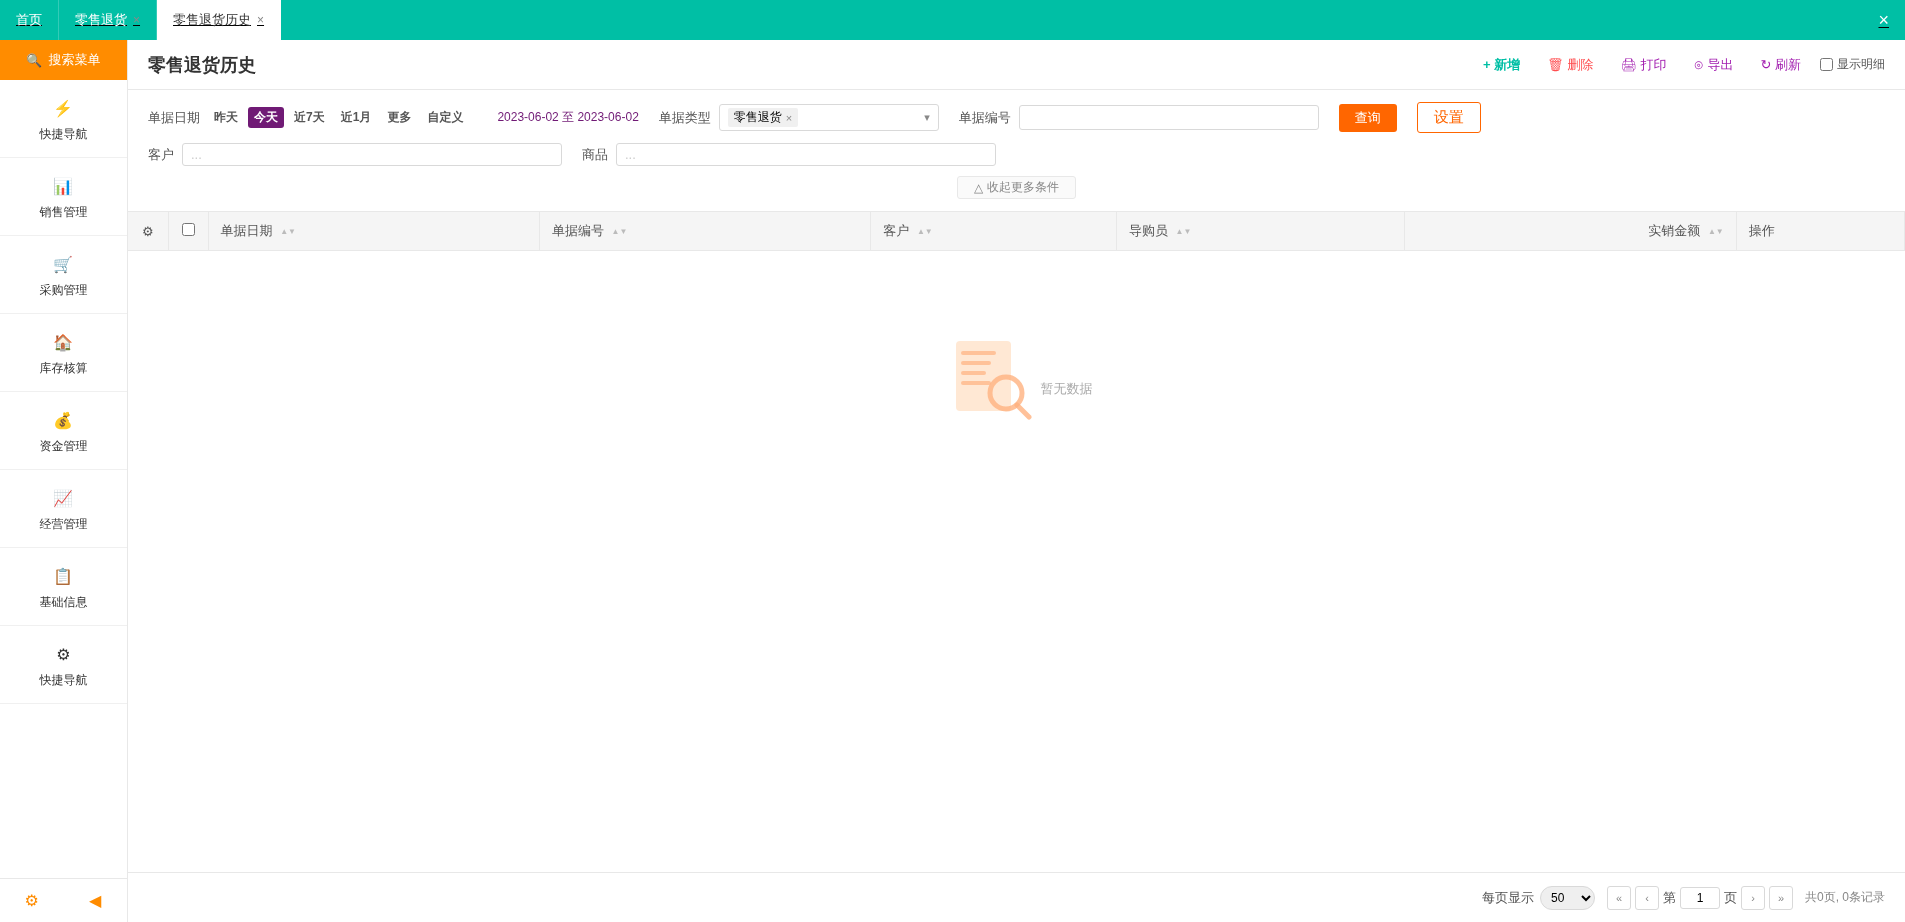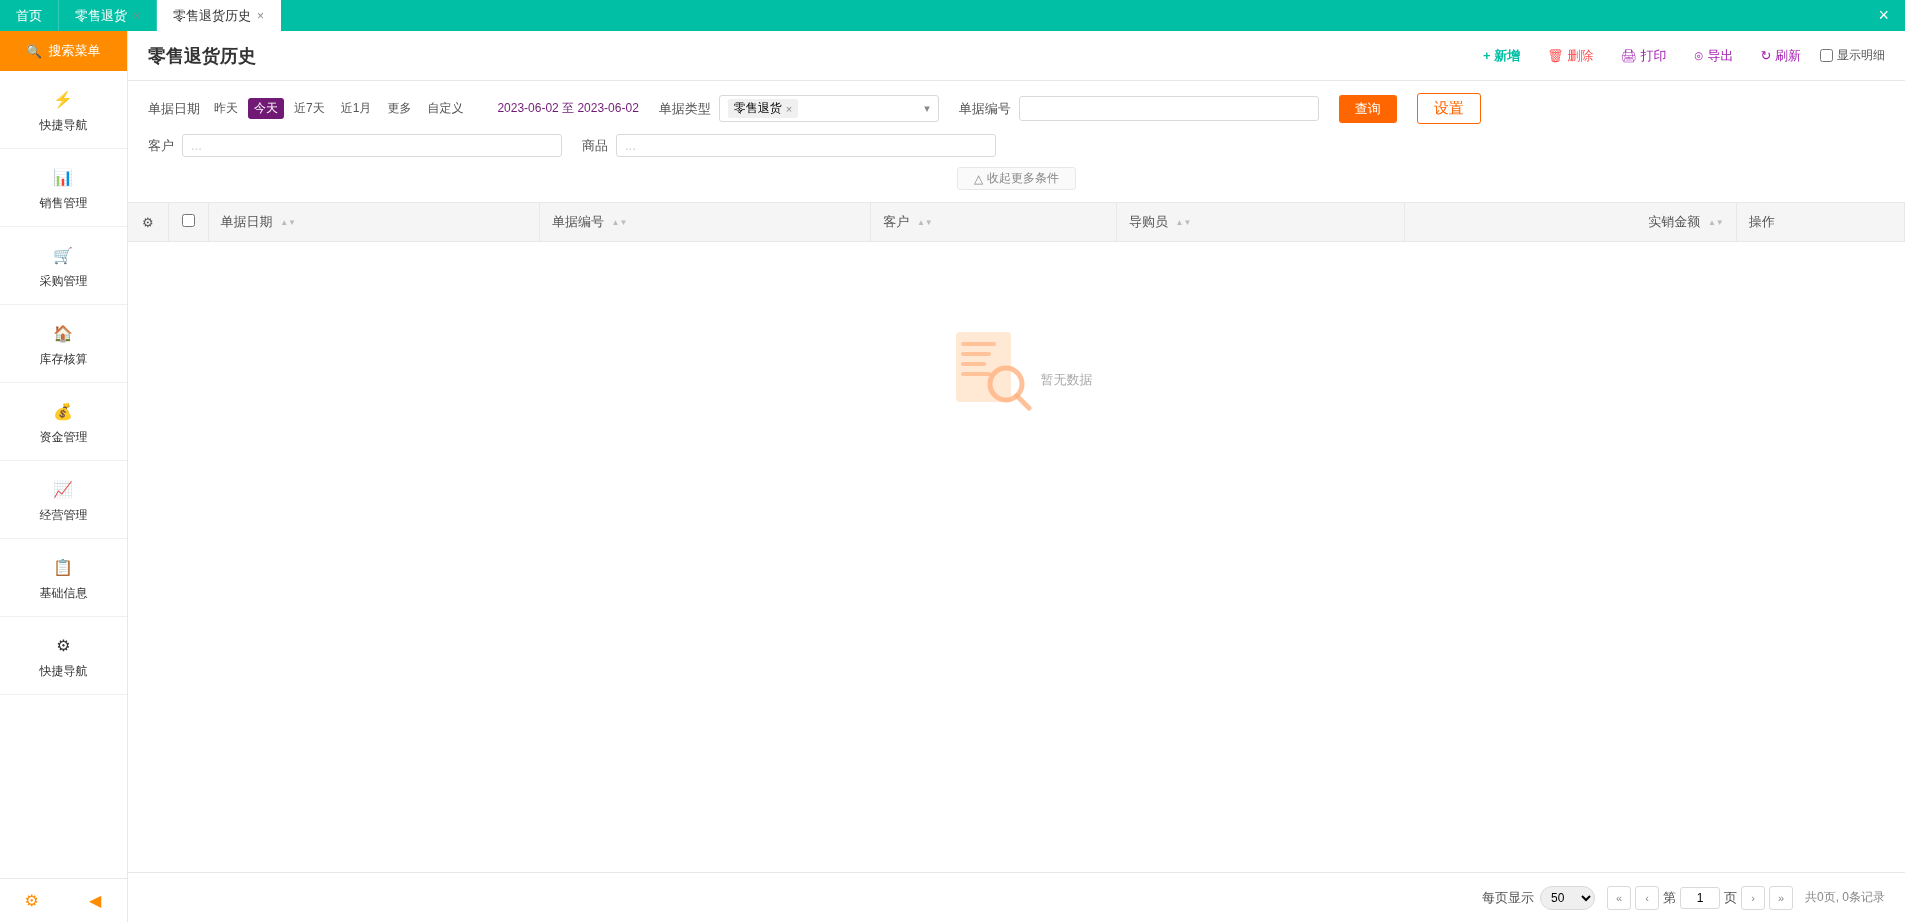--- a/index.html
+++ b/index.html
@@ -1,24 +1,25 @@
 <!DOCTYPE html>
 <html><head>
   <meta charset="utf-8">
   <style>
     * { box-sizing: border-box; margin: 0; padding: 0; font-family: 'Microsoft YaHei', Arial, sans-serif; }
     body { width: 1905px; height: 922px; overflow: hidden; display: flex; flex-direction: column; background: #f5f5f5; }
 
     
     .top-bar {
-      height: 31px;
+      height: 40px;
       background: #00bfa5;
       display: flex;
       align-items: center;
       flex-shrink: 0;
+      text-decoration: underline;
     }
     .top-bar-tabs {
       display: flex;
       align-items: stretch;
       height: 100%;
       flex: 1;
     }
     .tab-item {
       display: flex;
       align-items: center;
@@ -209,20 +210,21 @@
     }
     .filter-label {
       font-size: 13px;
       color: #555;
       white-space: nowrap;
     }
     .date-options {
       display: flex;
       align-items: center;
       gap: 4px;
+      font-weight: bold;
     }
     .date-opt {
       font-size: 12px;
       color: #555;
       cursor: pointer;
       padding: 2px 6px;
     }
     .date-opt.active {
       background: #701a75;
       color: #fff;

